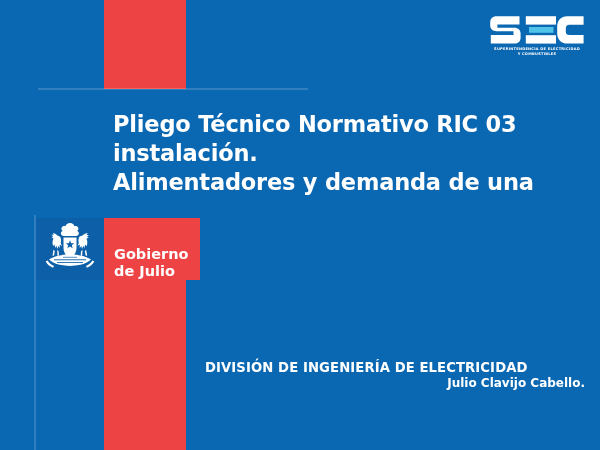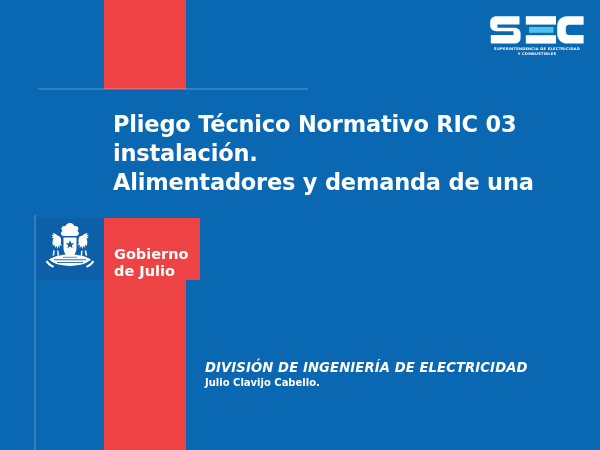--- a/index.html
+++ b/index.html
@@ -72,24 +72,24 @@
     position:absolute;left:10px;top:12px;
     color:#ffffff;font-weight:bold;font-size:14.5px;line-height:17px;margin-top:16px;
   }
 
   
   .credits{
     position:absolute;left:205px;top:360px;width:380px;color:#ffffff;
   }
   .credits .dept{
     font-size:13.2px;font-weight:bold;letter-spacing:0.1px;
-    line-height:16px;white-space:nowrap;font-style:italic;
+    line-height:16px;white-space:nowrap;
   }
   .credits .author{
-    font-size:10px;font-weight:bold;line-height:12px;margin-top:1px;
+    font-size:12px;font-weight:bold;line-height:12px;margin-top:1px;text-align:right;
   }
   .credits .date{
     font-size:9.5px;font-weight:bold;line-height:12px;
   }
 </style>
 </head>
 <body>
 
 <div id="slide">
 

